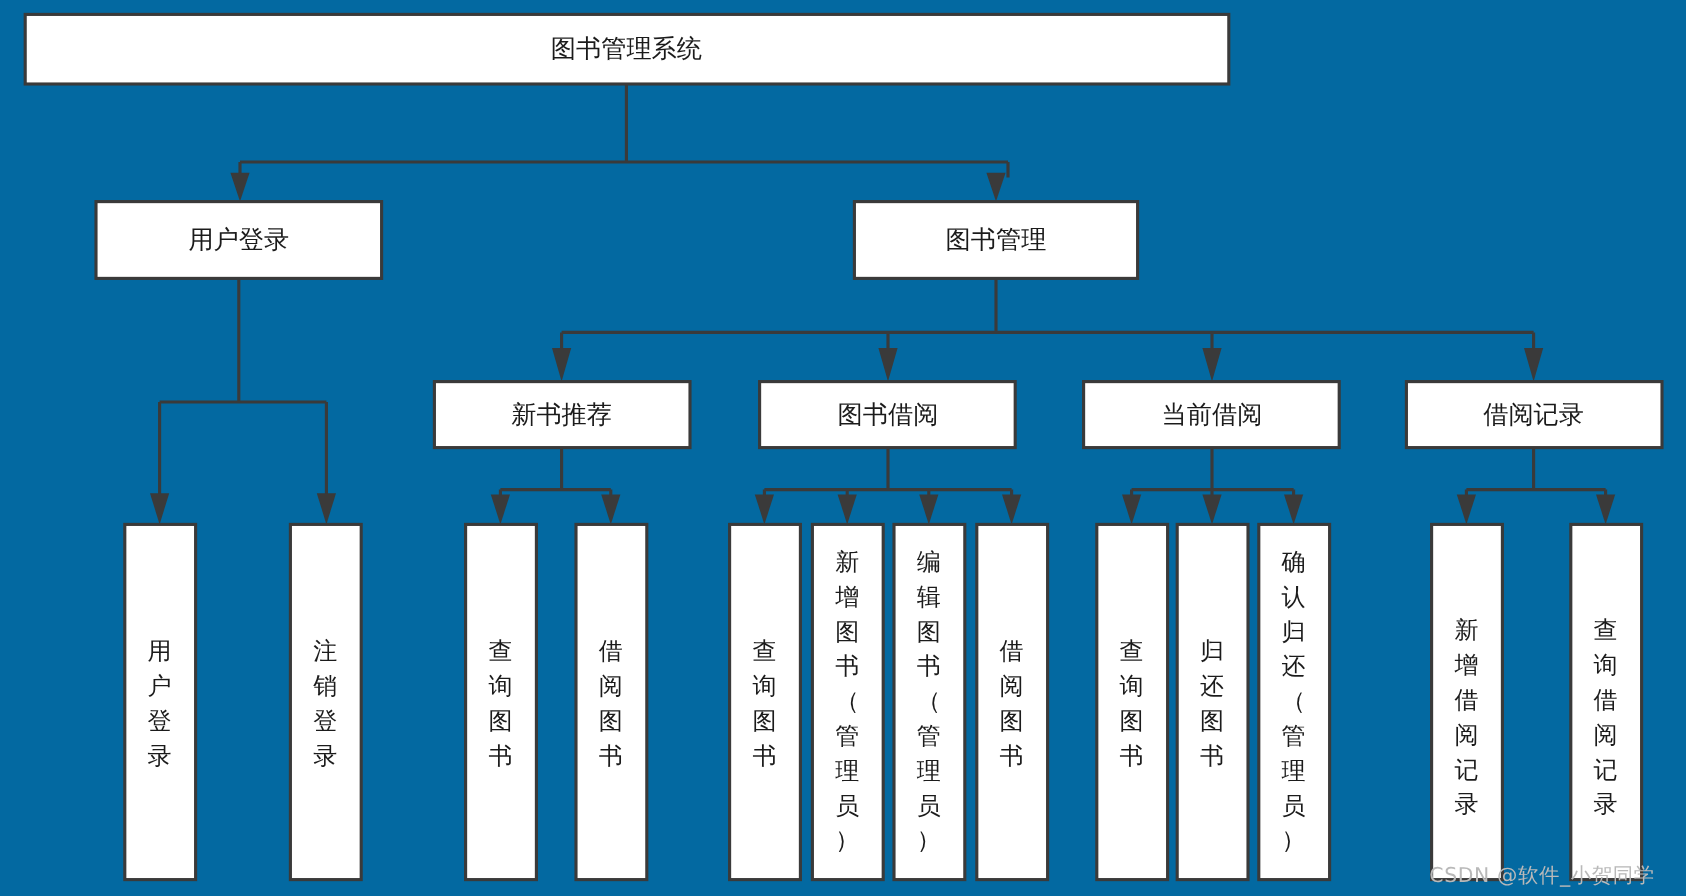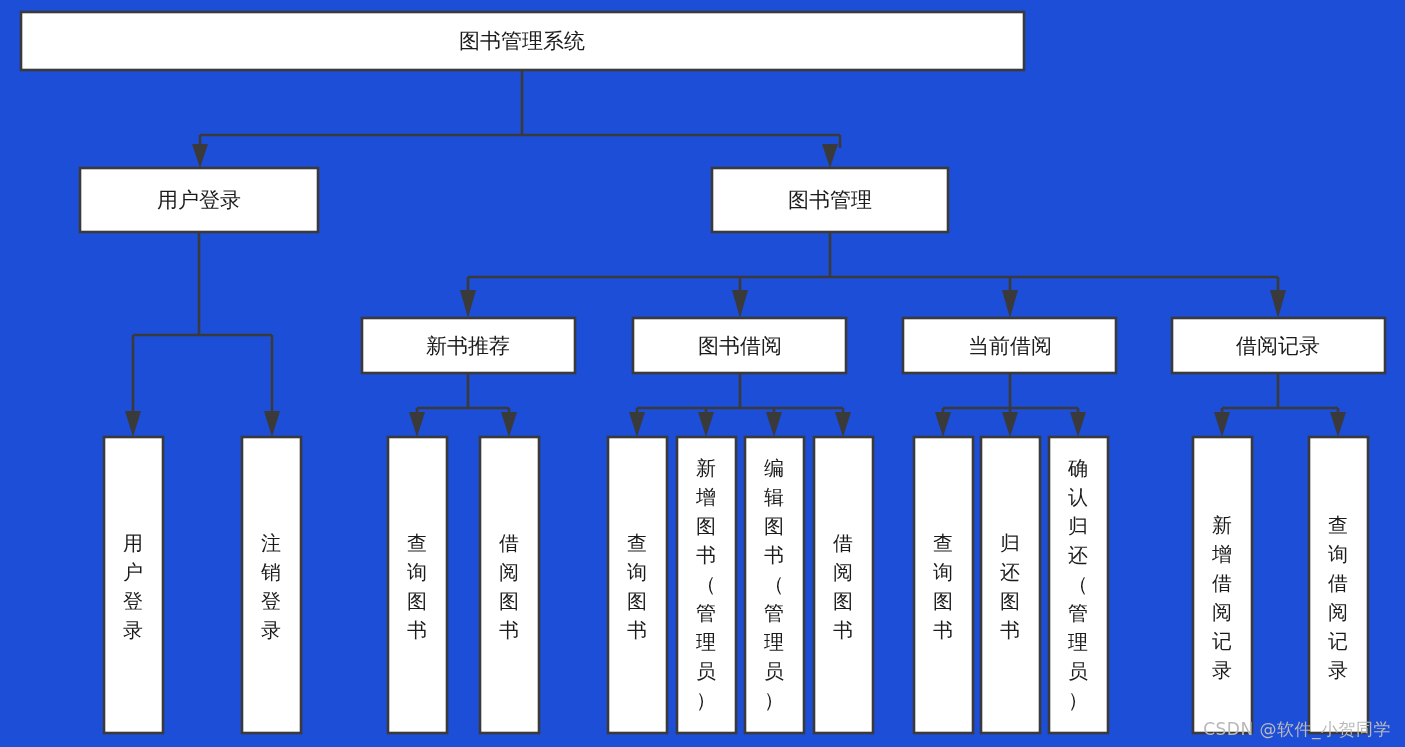--- a/index.html
+++ b/index.html
@@ -10,21 +10,21 @@
   body {
     width: 1405px;
     height: 747px;
     overflow: hidden;
     font-family: "DejaVu Sans", "Liberation Sans", sans-serif;
   }
   #diagram-root {
     position: relative;
     width: 1405px;
     height: 747px;
-    background: #1d4ed8;
+    background: #0369a1;
   }
   svg#flow {
     position: absolute;
     left: 0;
     top: 0;
     width: 1405px;
     height: 747px;
     display: block;
   }
   .node-box {
@@ -51,21 +51,21 @@
     dominant-baseline: middle;
   }
   .node-label-vertical {
     fill: #1b1b1b;
     font-family: "DejaVu Sans", "Liberation Sans", sans-serif;
     font-size: 20px;
     text-anchor: middle;
   }
   .watermark {
     position: absolute;
-    right: 14px;
+    right: 26px;
     bottom: 6px;
     font-family: "DejaVu Sans", "Liberation Sans", sans-serif;
     font-size: 17px;
     color: #b9b9b9;
     white-space: nowrap;
     letter-spacing: 0.5px;
     pointer-events: none;
   }
 </style>
 </head>

